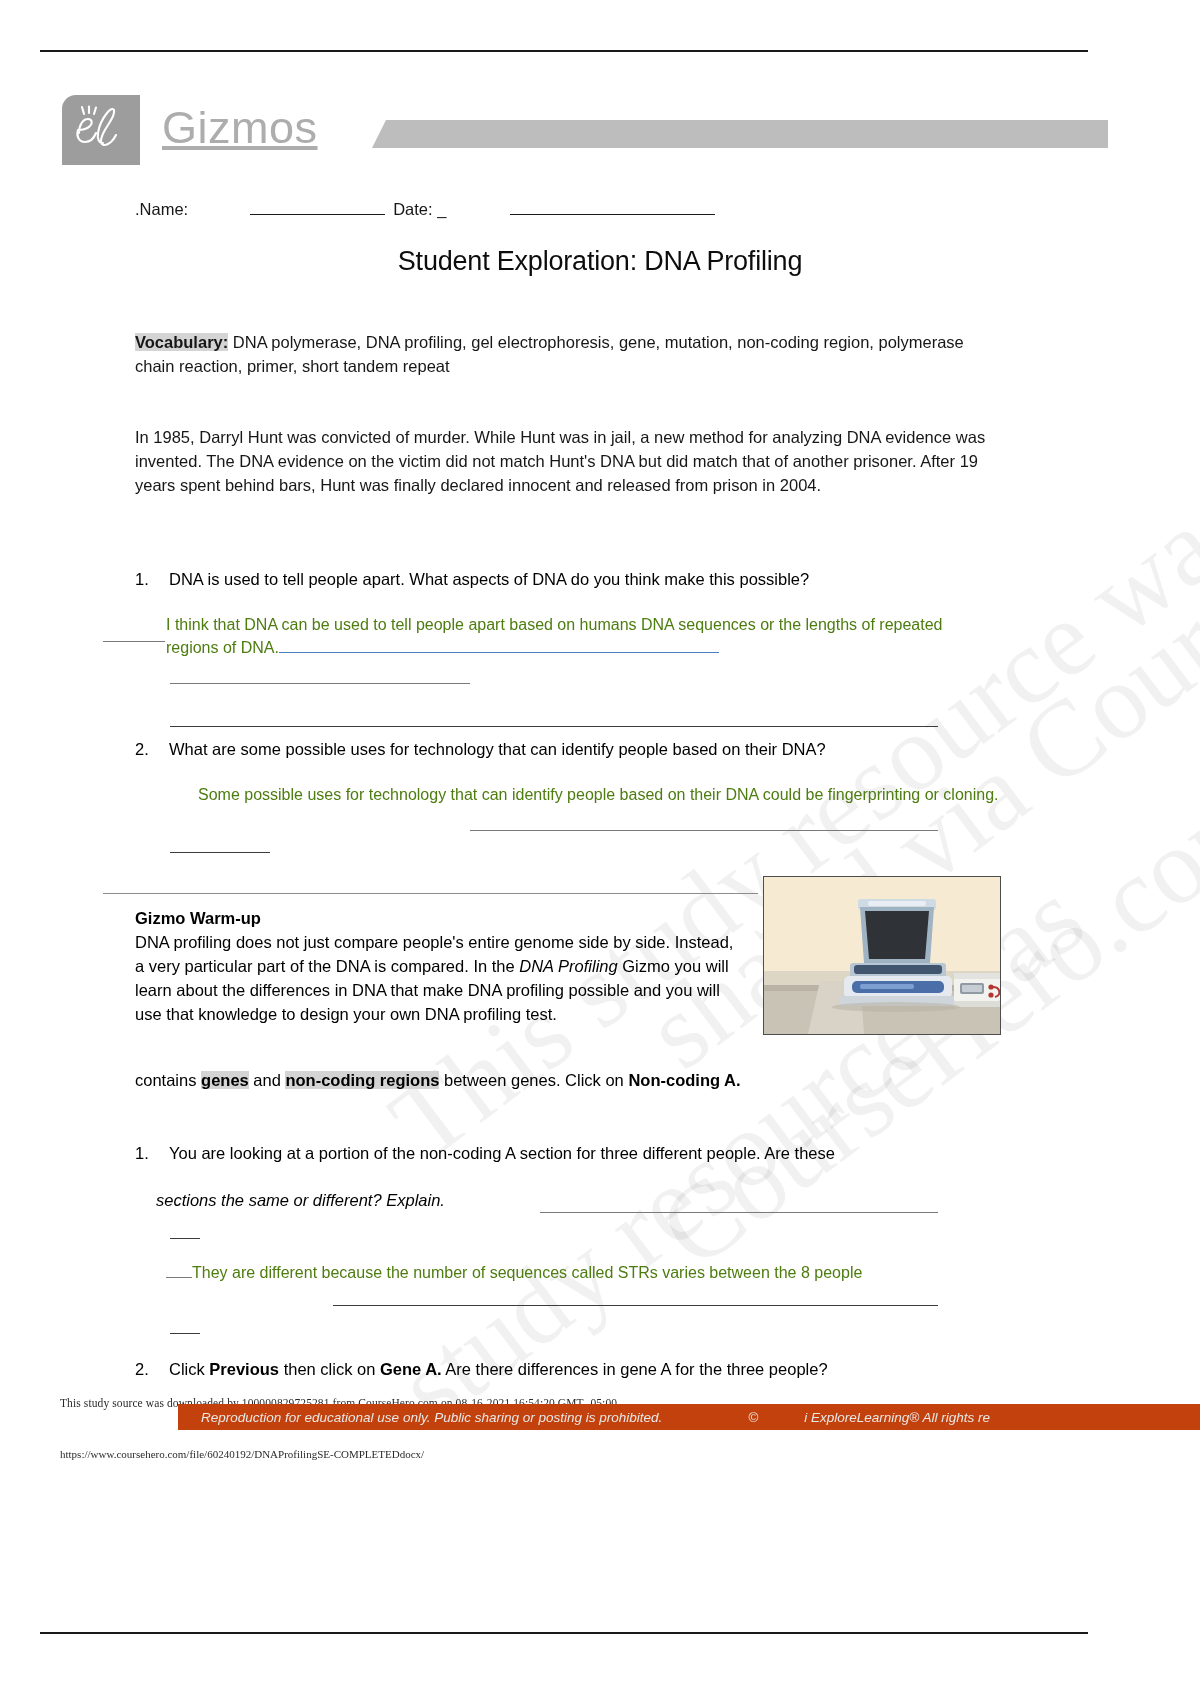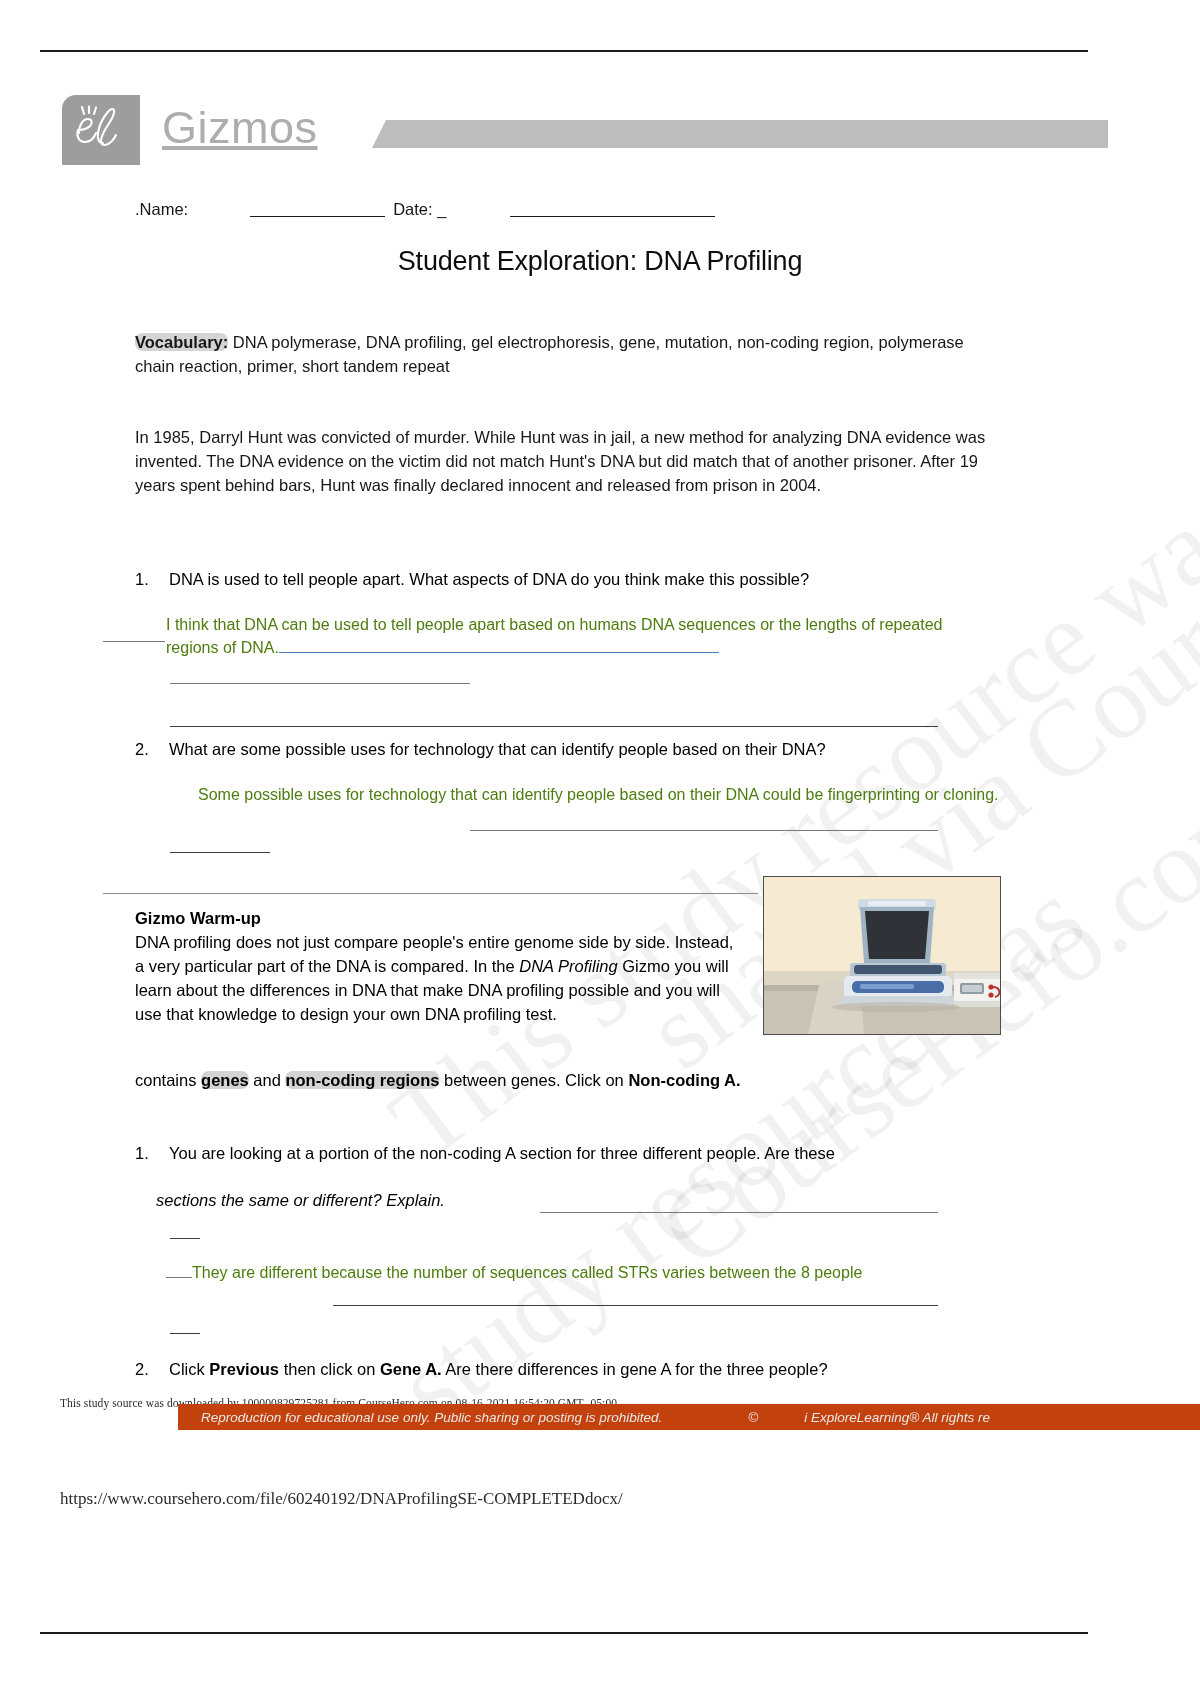--- a/index.html
+++ b/index.html
@@ -45,37 +45,37 @@
     position: absolute; left: 372px; top: 120px;
     width: 736px; height: 28px;
     background: #bdbdbd;
     clip-path: polygon(14px 0, 100% 0, 100% 100%, 0 100%);
   }
 
   
   .namerow {
     position: absolute; left: 135px; top: 200px; width: 760px;
     font-size: 16.5px; color: #171717;
-    display: flex; align-items: center;
+    display: flex; align-items: flex-start;
   }
   .nr-label { white-space: pre; }
   .nr-blank-1 { width: 135px; border-bottom: 1.6px solid #1a1a1a; height: 15px; margin: 0 8px 0 62px; }
   .nr-blank-2 { width: 205px; border-bottom: 1.6px solid #1a1a1a; height: 15px; margin-left: 64px; }
 
   
   .doc-title {
     position: absolute; left: 0; top: 246px; width: 1200px;
     text-align: center; font-size: 27px; font-weight: normal; color: #0d0d0d;
     letter-spacing: -0.2px;
   }
 
   
   .col { position: absolute; left: 135px; width: 860px; color: #171717; }
   .p { font-size: 16.5px; line-height: 24px; }
-  .hl { background: #d4d4d4; border-radius: 8px; }
+  .hl { background: #d4d4d4; }
   b, .bold { font-weight: bold; }
   i, .ital { font-style: italic; }
 
   .vocab { top: 330px; }
   .pkq   { top: 425px; }
 
   
   .qrow { display: flex; font-size: 16.5px; line-height: 24px; }
   .qnum { width: 34px; flex: 0 0 34px; }
   .qtext { flex: 1; }
@@ -125,23 +125,22 @@
     position: absolute; left: 178px; top: 1404px; width: 1022px; height: 26px;
     background: #c2410c; color: #e9e9e9;
     font-size: 13.5px; font-style: italic;
     display: flex; align-items: center;
   }
   .el-bar .t1 { margin-left: 23px; }
   .el-bar .t2 { margin-left: 86px; }
   .el-bar .t3 { margin-left: 46px; }
   .ch-url {
     position: absolute; left: 60px; top: 1448px;
-    font-family: "Liberation Serif", serif; font-size: 17px; color: #2b2b2b;
+    font-family: "Liberation Serif", serif; font-size: 11px; color: #2b2b2b;
     white-space: nowrap;
-    margin-top: 41px;
   }
 
   
   .wm {
     position: absolute; inset: 0; pointer-events: none;
     overflow: hidden;
   }
   .wm span {
     position: absolute;
     font-family: "Liberation Serif", serif;

